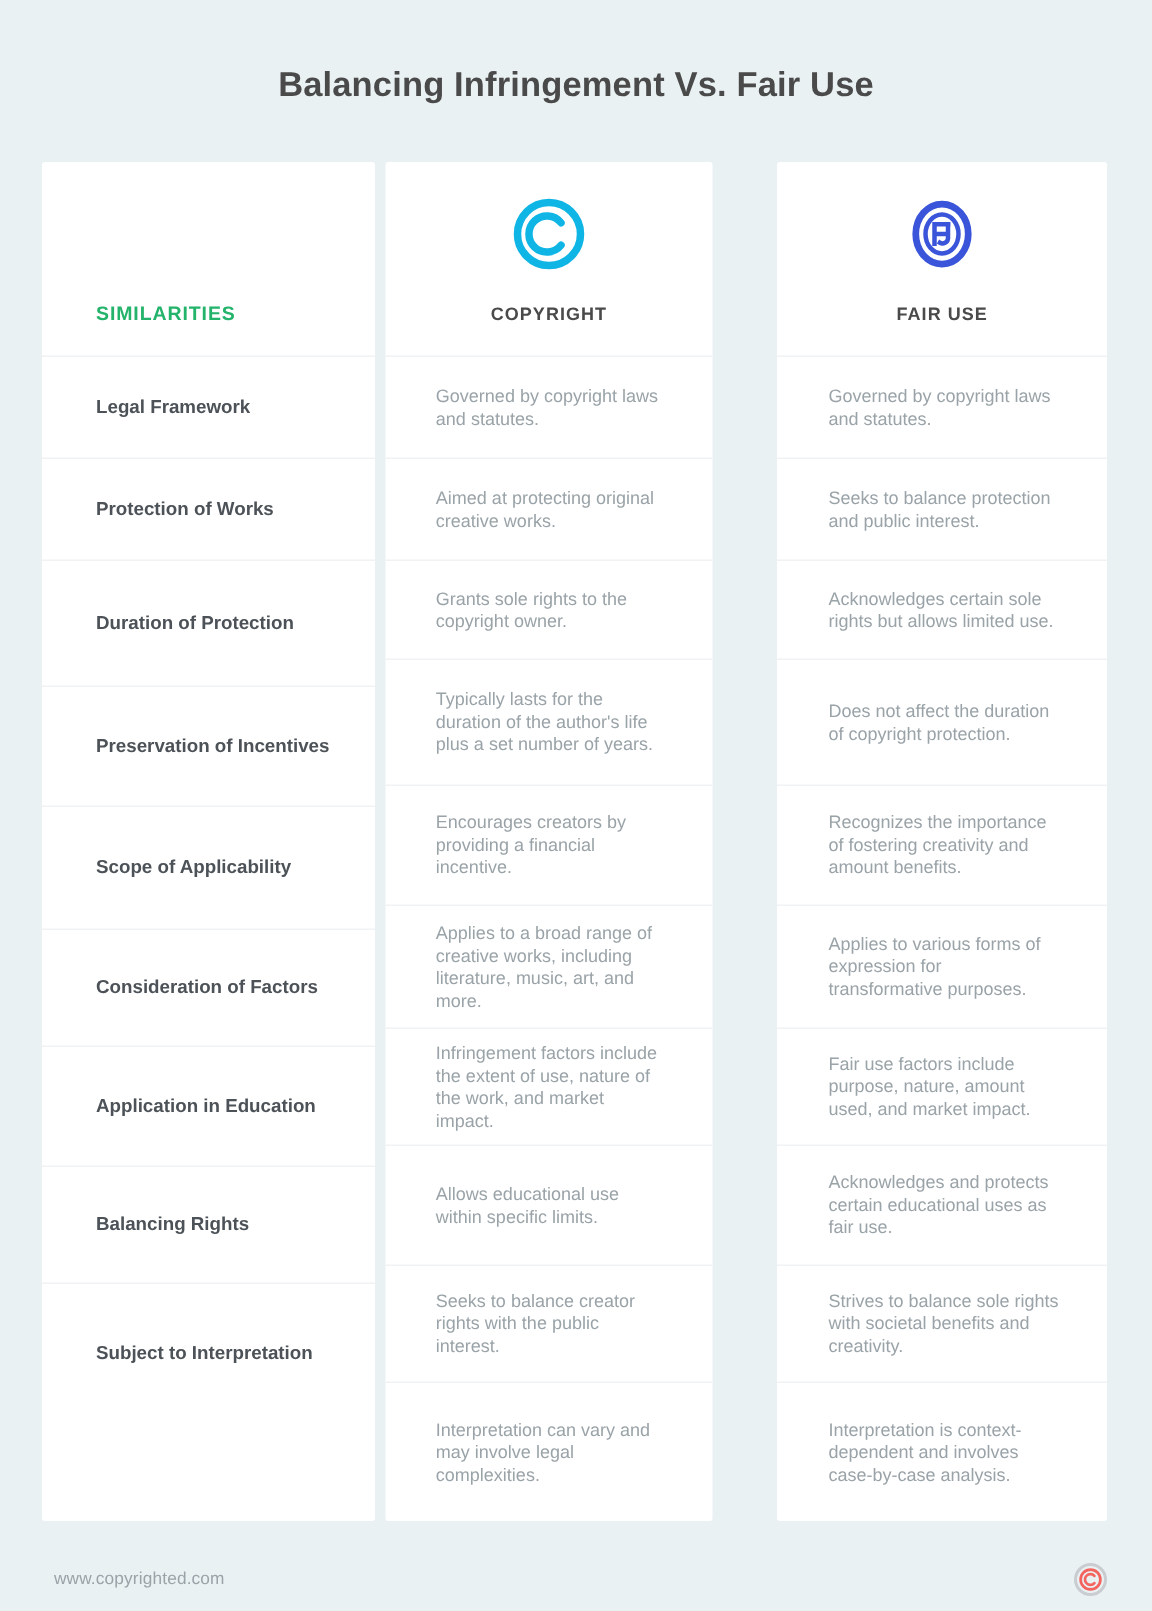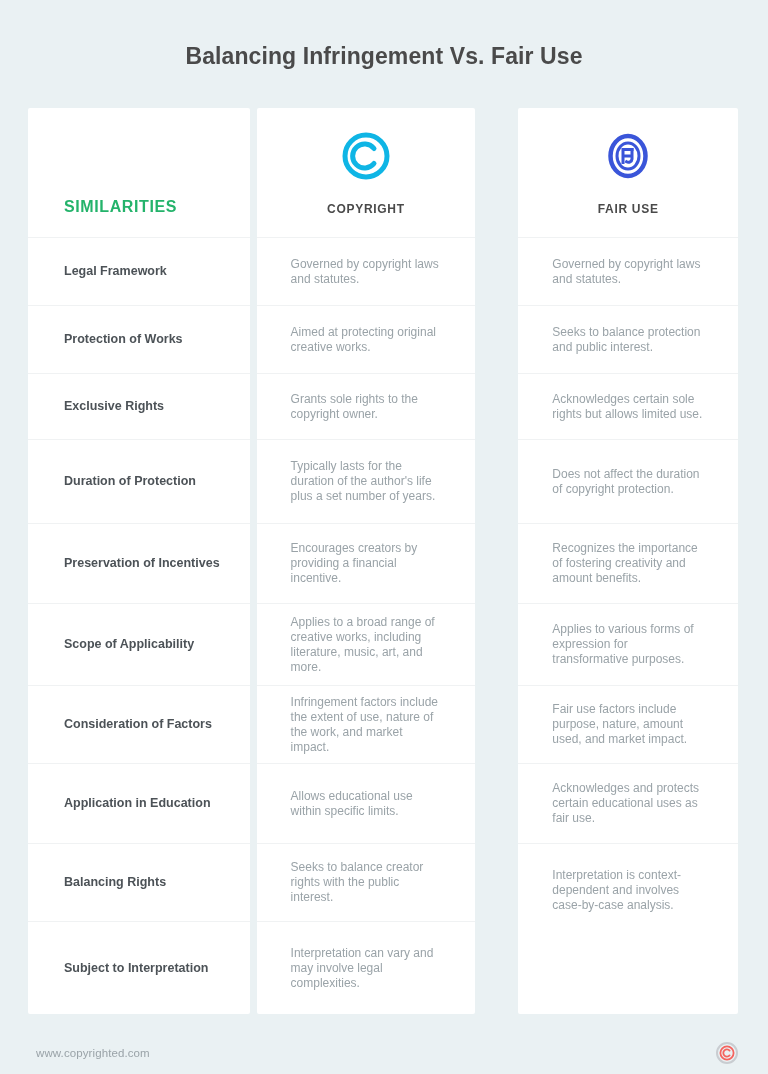--- a/index.html
+++ b/index.html
@@ -78,21 +78,21 @@
     font-weight: 700;
     letter-spacing: 0.7px;
     color: #4A4A4A;
   }
 
   .head-text.similarities {
     text-align: left;
     padding-left: 36px;
     color: #24B36B;
     letter-spacing: 0.6px;
-    font-size: 16px;
+    font-size: 13px;
   }
 
   
   .cell {
     border-bottom: 1px solid #F0F2F3;
     display: flex;
     align-items: center;
   }
   .cell:last-child { border-bottom: none; }
 
@@ -156,21 +156,20 @@
 
   <div class="table-wrap">
     <div class="table">
 
       <div class="col col-label">
         <div class="head-cell">
           <div class="head-text similarities">SIMILARITIES</div>
         </div>
         <div class="cell cell-label r0">Legal Framework</div>
         <div class="cell cell-label r1">Protection of Works</div>
-        <div class="cell cell-label r2">Exclusive Rights</div>
         <div class="cell cell-label r3">Duration of Protection</div>
         <div class="cell cell-label r4">Preservation of Incentives</div>
         <div class="cell cell-label r5">Scope of Applicability</div>
         <div class="cell cell-label r6">Consideration of Factors</div>
         <div class="cell cell-label r7">Application in Education</div>
         <div class="cell cell-label r8">Balancing Rights</div>
         <div class="cell cell-label r9">Subject to Interpretation</div>
       </div>
 
       <div class="col col-a">
@@ -208,20 +207,21 @@
           <div class="head-text">FAIR USE</div>
         </div>
         <div class="cell cell-body r0">Governed by copyright laws and statutes.</div>
         <div class="cell cell-body r1">Seeks to balance protection and public interest.</div>
         <div class="cell cell-body r2">Acknowledges certain sole rights but allows limited use.</div>
         <div class="cell cell-body r3">Does not affect the duration of copyright protection.</div>
         <div class="cell cell-body r4">Recognizes the importance of fostering creativity and amount benefits.</div>
         <div class="cell cell-body r5">Applies to various forms of expression for transformative purposes.</div>
         <div class="cell cell-body r6">Fair use factors include purpose, nature, amount used, and market impact.</div>
         <div class="cell cell-body r7">Acknowledges and protects certain educational uses as fair use.</div>
+        <div class="cell cell-body r8">Strives to balance sole rights with societal benefits and creativity.</div>
         <div class="cell cell-body r9">Interpretation is context-dependent and involves case-by-case analysis.</div>
       </div>
 
     </div>
   </div>
 
   <div class="footer">
     <div class="footer-url">www.copyrighted.com</div>
     <div class="footer-logo">
       <svg width="22" height="22" viewBox="0 0 22 22" aria-hidden="true">

